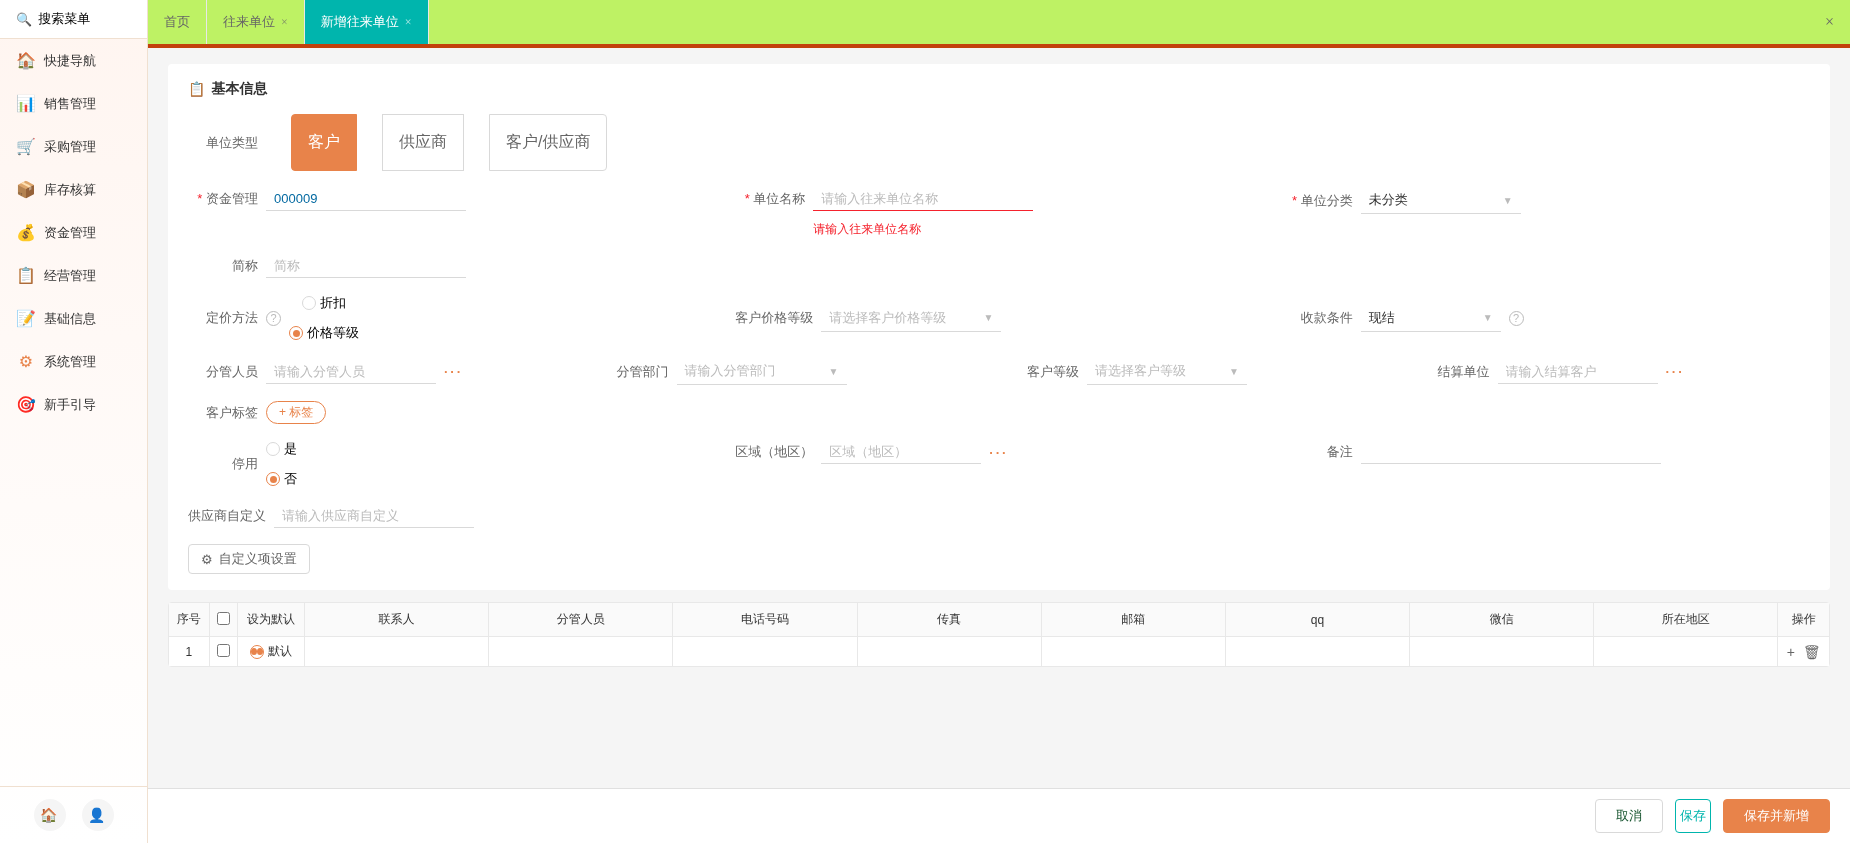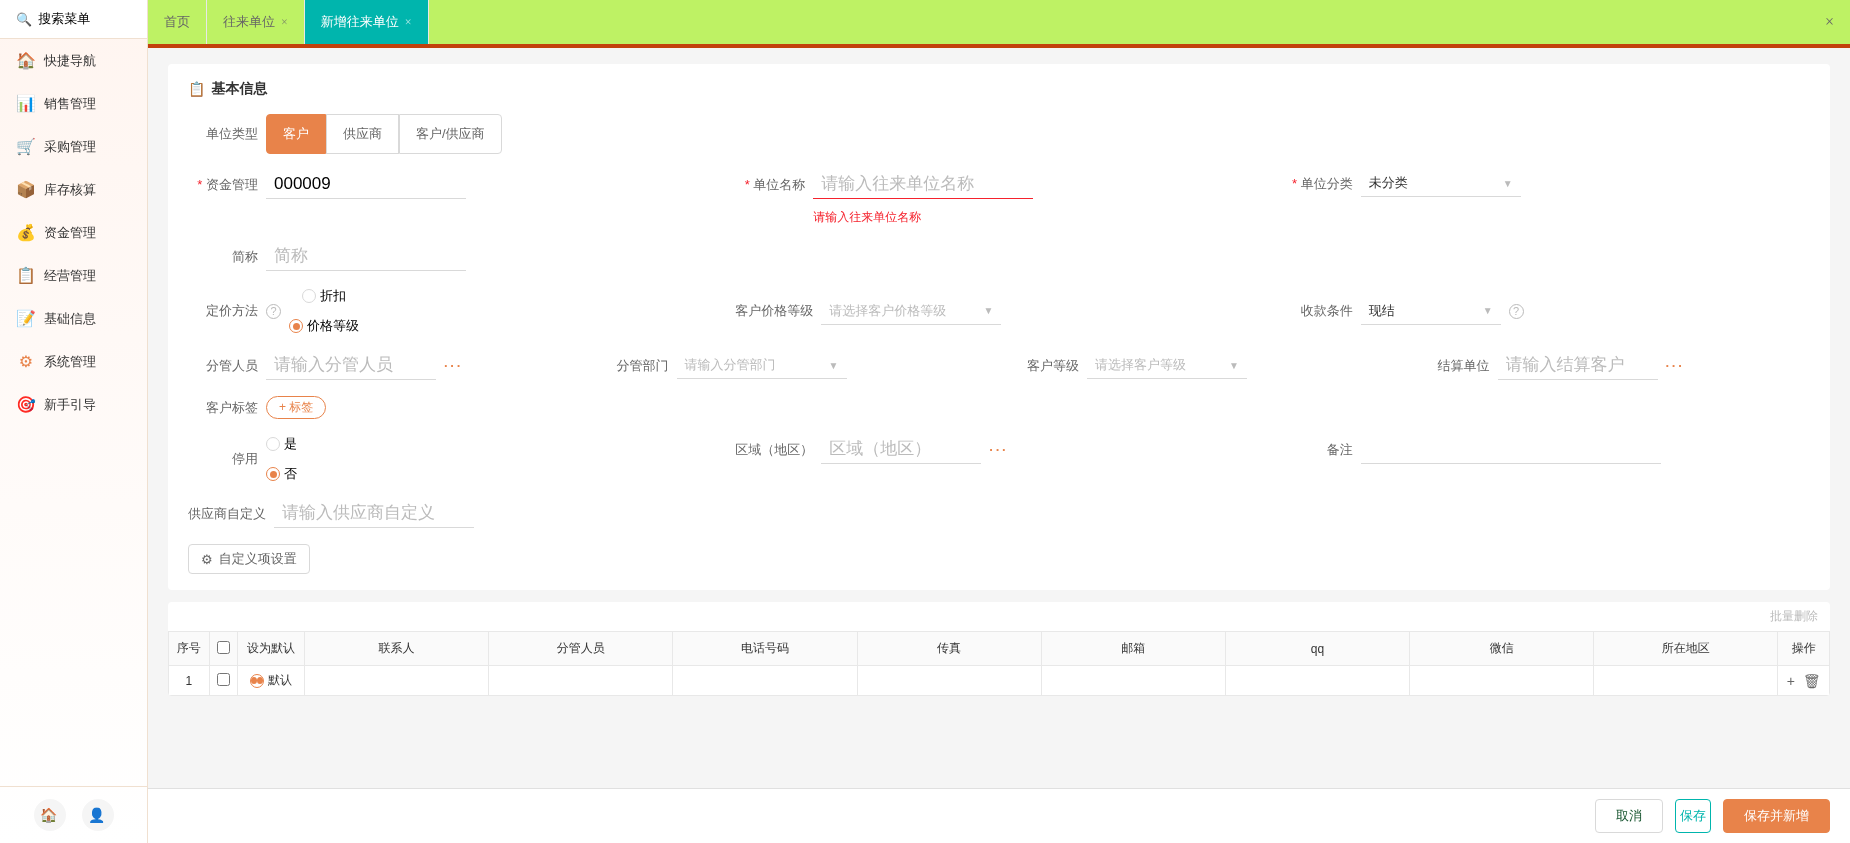--- a/index.html
+++ b/index.html
@@ -152,24 +152,24 @@
       text-align: right;
     }
     .form-label.required::before {
       content: '* ';
       color: #f5222d;
     }
     .form-input {
       border: none;
       border-bottom: 1px solid #d9d9d9;
       padding: 4px 8px;
-      font-size: 17px;
+      font-size: 13px;
       outline: none;
       min-width: 160px;
-      color: #000000;
+      color: #0369a1;
       background: transparent;
     }
     .form-input.error { border-bottom-color: #f5222d; }
     .form-input::placeholder { color: #bbb; }
     .error-msg { color: #f5222d; font-size: 12px; margin-top: 2px; margin-left: 78px; }
 
     
     .form-select {
       display: flex;
       align-items: center;
@@ -199,26 +199,27 @@
     .radio-circle.checked::after {
       content: '';
       width: 7px; height: 7px;
       border-radius: 50%;
       background: #e8834a;
     }
 
     
     .type-btn-group { display: flex; gap: 0; }
     .type-btn {
-      padding: 10px 16px;
+      padding: 17px 16px;
       border: 1px solid #d9d9d9;
       cursor: pointer;
-      font-size: 13px;
+      font-size: 16px;
       color: #666;
       background: #fff;
+      margin-left: 25px;
     }
     .type-btn:first-child { border-radius: 4px 0 0 4px; }
     .type-btn:last-child { border-radius: 0 4px 4px 0; }
     .type-btn.active {
       background: #e8834a;
       border-color: #e8834a;
       color: #fff;
     }
 
     
@@ -554,23 +555,20 @@
 
       <div style="margin-top:8px;">
         <div class="settings-btn">
           <span>⚙</span>
           <span>自定义项设置</span>
         </div>
       </div>
     </div>
 
     <div class="table-section">
-      <div class="table-toolbar">
-        <span style="color:#bbb;">批量删除</span>
-      </div>
       <table>
         <thead>
           <tr id="table-header-row">
               <th>序号</th>
               <th><input type="checkbox" style=""></th>
               <th>设为默认</th>
               <th>联系人</th>
               <th>分管人员</th>
               <th>电话号码</th>
               <th>传真</th>

